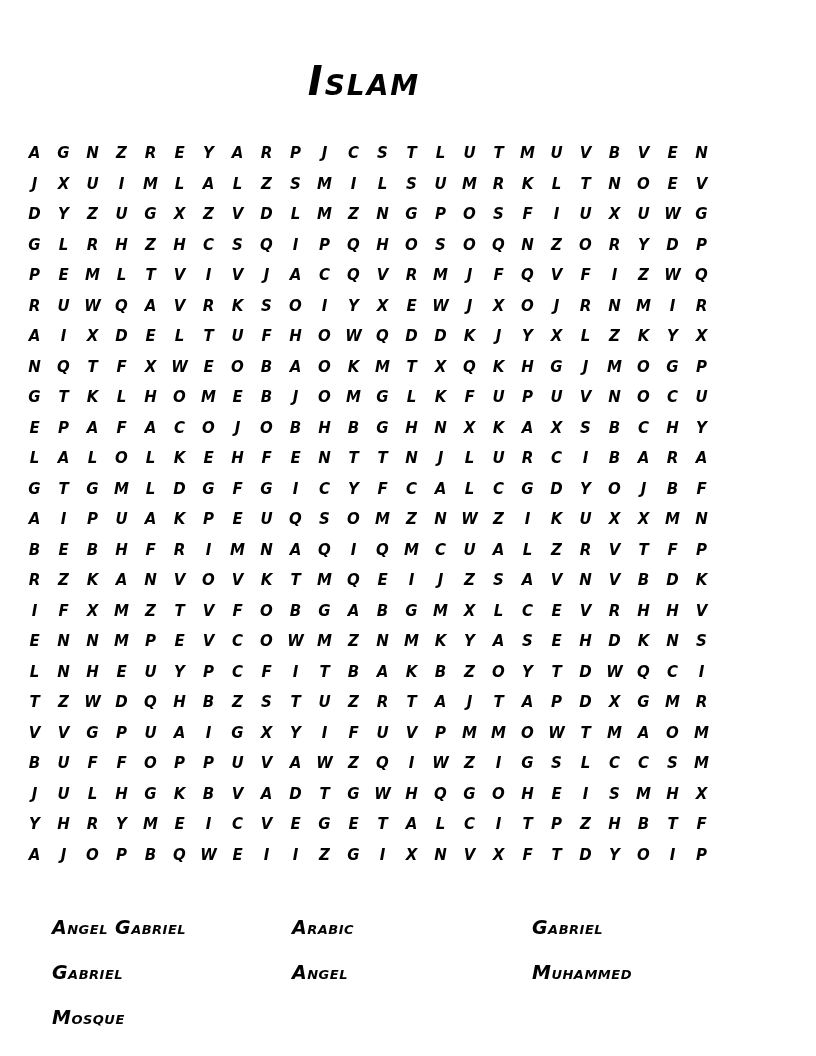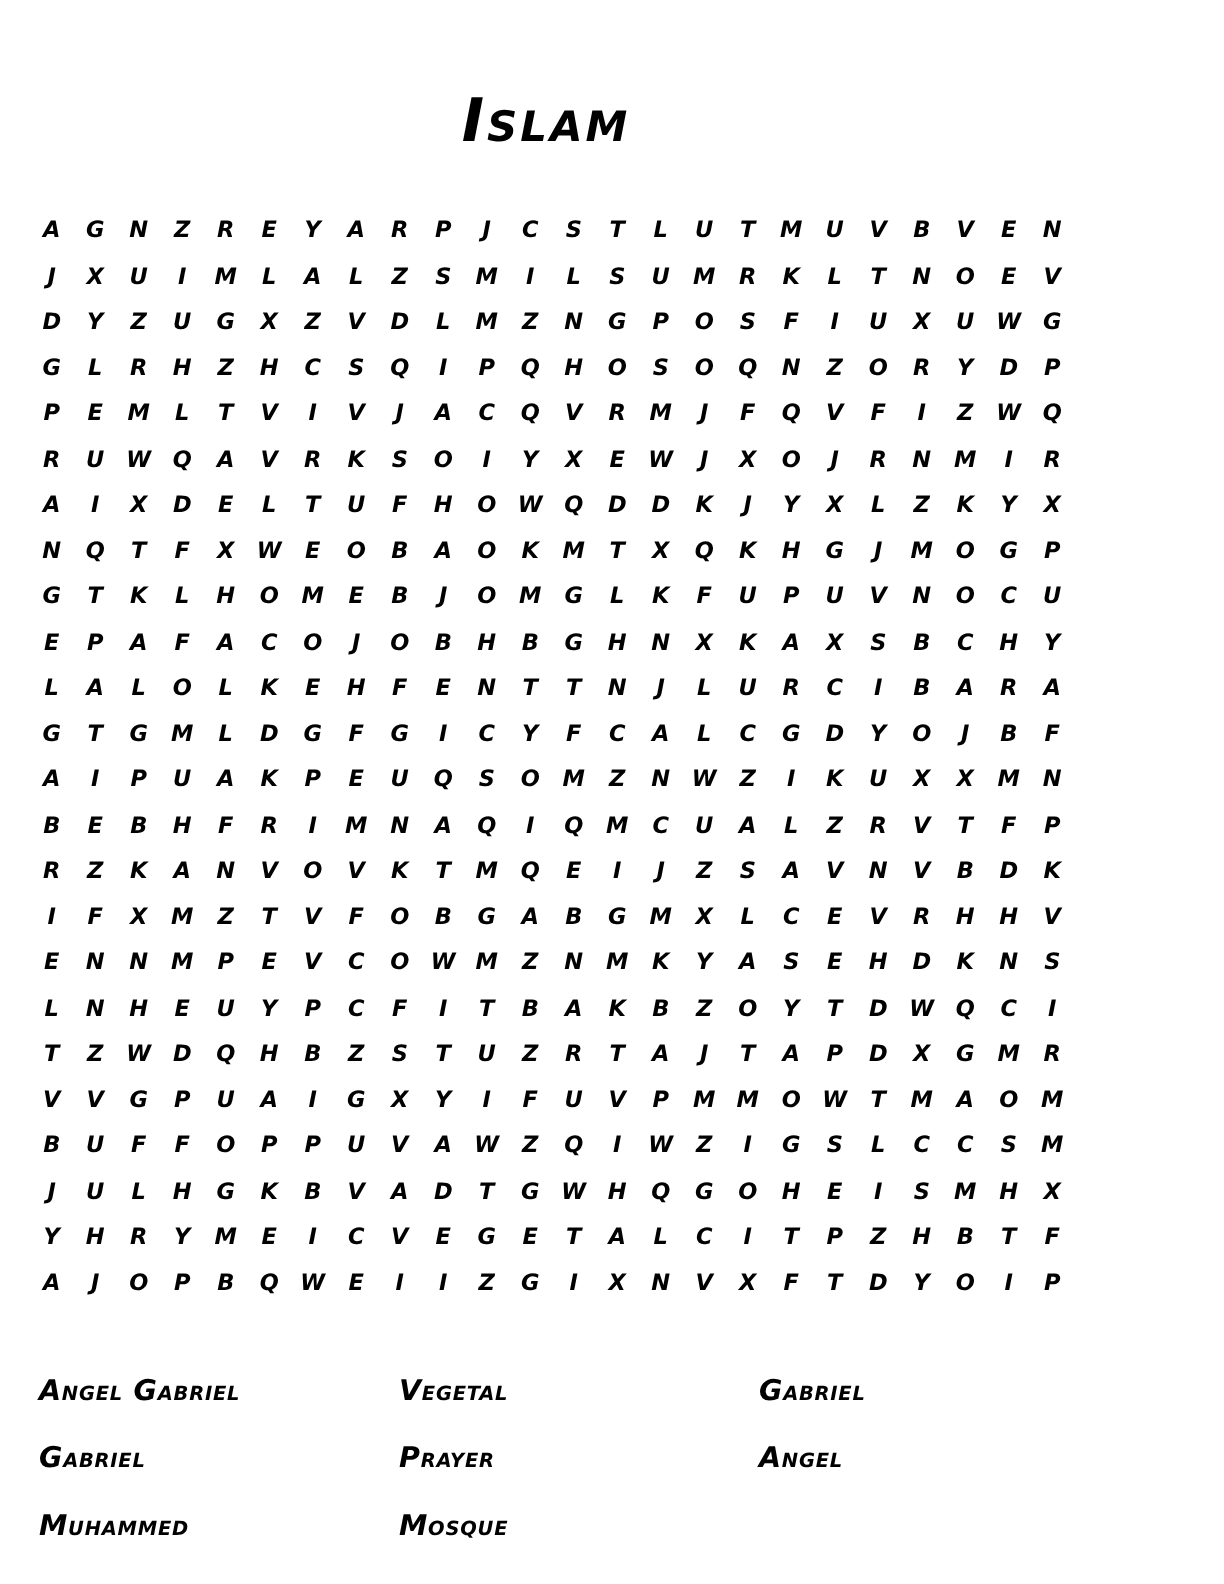--- a/index.html
+++ b/index.html
@@ -63,20 +63,21 @@
     align-items: center;
   }
   .word {
     font-family: "DejaVu Sans", sans-serif;
     font-size: 19px;
     font-weight: bold;
     font-style: italic;
     color: #000000;
     font-variant: small-caps;
     letter-spacing: 0.5px;
+    margin-left: 26px;
   }
 </style>
 </head>
 <body>
 
 <div class="page">
 
   <div class="title">Islam</div>
 
   <div class="grid" style="grid-template-columns: repeat(24, 29px);">
@@ -653,23 +654,22 @@
       <div class="cell">T</div>
       <div class="cell">D</div>
       <div class="cell">Y</div>
       <div class="cell">O</div>
       <div class="cell">I</div>
       <div class="cell">P</div>
     </div>
 
   <div class="words">
       <div class="word">Angel Gabriel</div>
-      <div class="word">Vegetal</div>
+      <div class="word">Arabic</div>
       <div class="word">Gabriel</div>
       <div class="word">Gabriel</div>
-      <div class="word">Prayer</div>
       <div class="word">Angel</div>
       <div class="word">Muhammed</div>
       <div class="word">Mosque</div>
       <div class="word"></div>
     </div>
 
 </div>
 
 </body></html>

